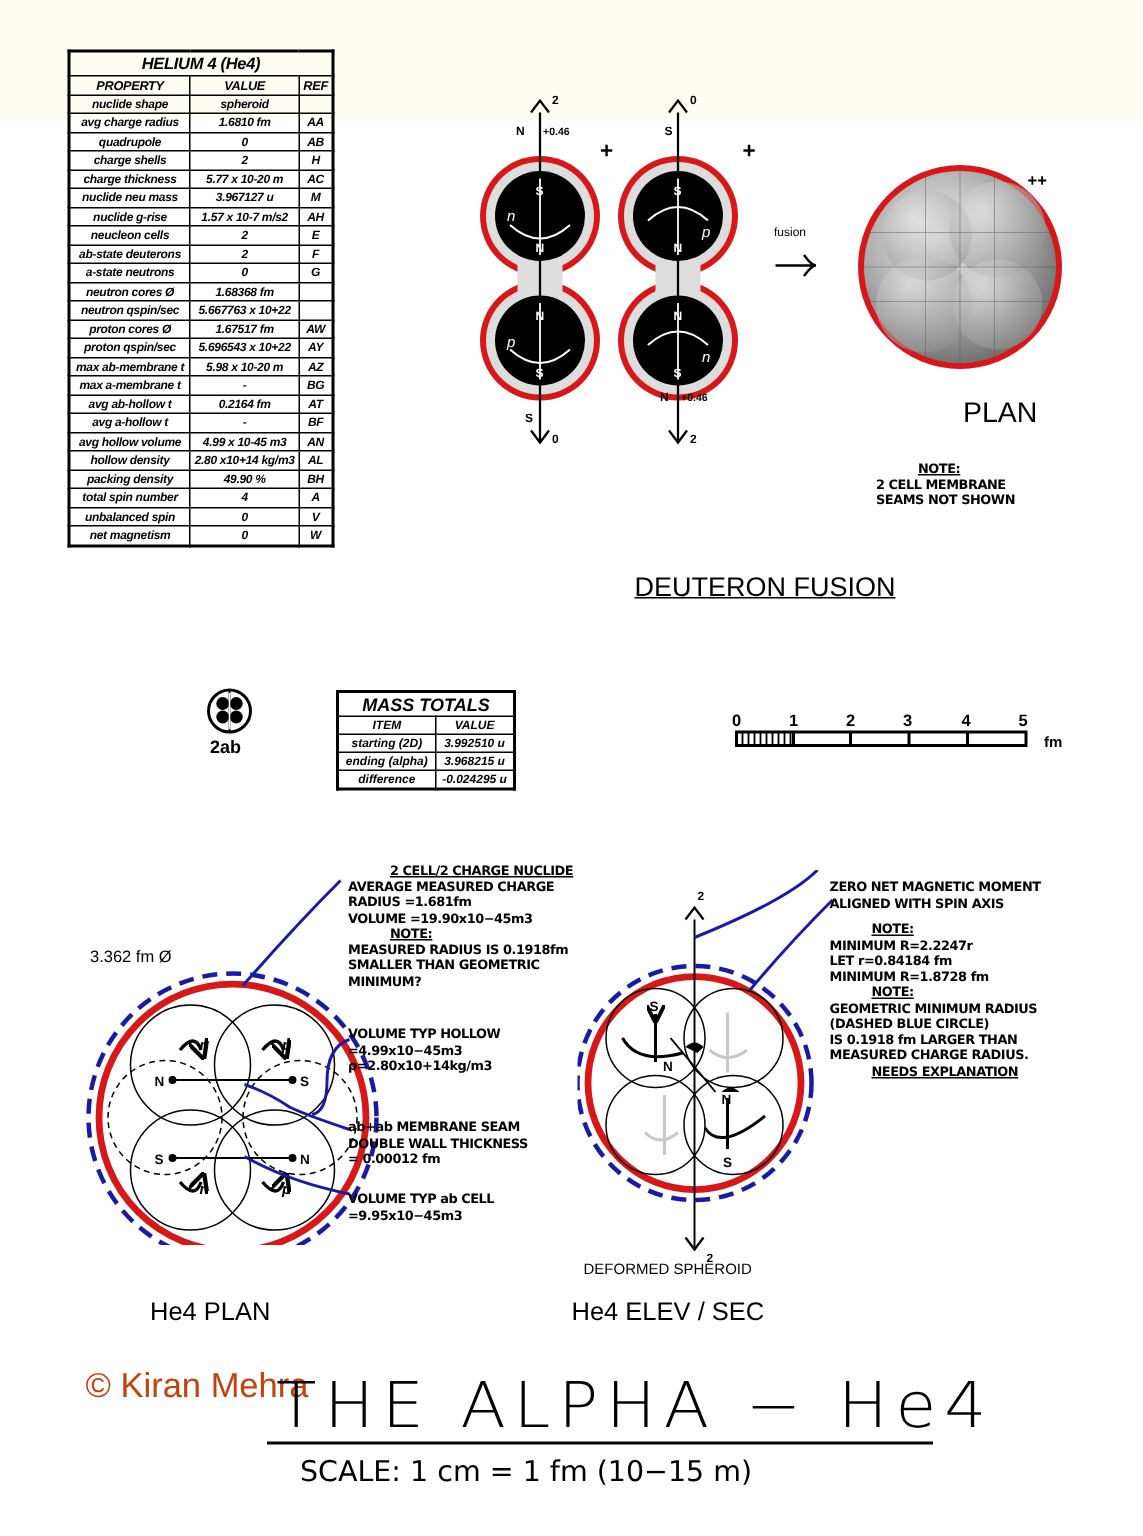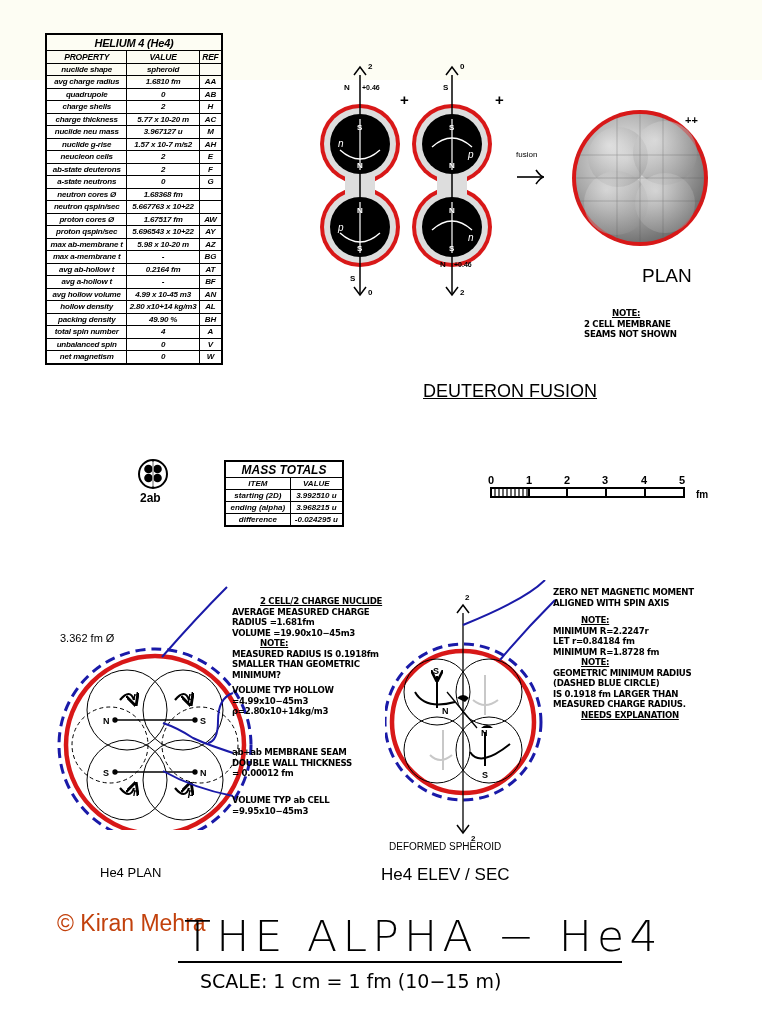--- a/index.html
+++ b/index.html
@@ -386,21 +386,21 @@
   <text x="145" y="216" font-size="9" font-weight="bold">N</text>
 
   <g fill="none" stroke="#1a1aa8" stroke-width="2">
     <path d="M172,27 q-30,30 -65,70"></path>
     <path d="M178,133 q-15,5 -15,28 q0,20 -10,22"></path>
     <path d="M178,193 q-30,-10 -40,-15 q-15,-10 -30,-15"></path>
     <path d="M178,236 q-40,-8 -70,-25"></path>
   </g>
 </svg>
 
-<div class="abs note" style="left:232px;top:596px">
+<div class="abs note" style="left:232px;top:576px">
   <div class="u">2 CELL/2 CHARGE NUCLIDE</div>
   <div>AVERAGE MEASURED CHARGE</div>
   <div>RADIUS =1.681fm</div>
   <div>VOLUME =19.90x10−45m3</div>
   <div class="u">NOTE:</div>
   <div>MEASURED RADIUS IS 0.1918fm</div>
   <div>SMALLER THAN GEOMETRIC</div>
   <div>MINIMUM?</div>
 </div>
 <div class="abs note" style="left:232px;top:685px">
@@ -473,21 +473,21 @@
   <div>MINIMUM R=1.8728 fm</div>
   <div class="u">NOTE:</div>
   <div>GEOMETRIC MINIMUM RADIUS</div>
   <div>(DASHED BLUE CIRCLE)</div>
   <div>IS 0.1918 fm LARGER THAN</div>
   <div>MEASURED CHARGE RADIUS.</div>
   <div class="u">NEEDS EXPLANATION</div>
 </div>
 
 <div class="abs" style="left:389px;top:841px;font-size:10px">DEFORMED SPHEROID</div>
-<div class="abs" style="left:100px;top:865px;font-size:13px">He4 PLAN</div>
+<div class="abs" style="left:100px;top:865px;font-size:17px">He4 PLAN</div>
 <div class="abs" style="left:381px;top:865px;font-size:17px">He4 ELEV / SEC</div>
 
 <div class="abs watermark" style="left:57px;top:910px">
   <div>© Kiran Mehra</div>
 </div>
 <div class="abs title-main" style="left:184px;top:912px">THE ALPHA − He4</div>
 <div class="abs" style="left:178px;top:961px;width:444px;height:2px;background:#000"></div>
 <div class="abs" style="left:200px;top:970px;font-family:'DejaVu Sans',sans-serif;font-size:19px">SCALE:  1 cm = 1 fm (10−15 m)</div>
 
 </body></html>

